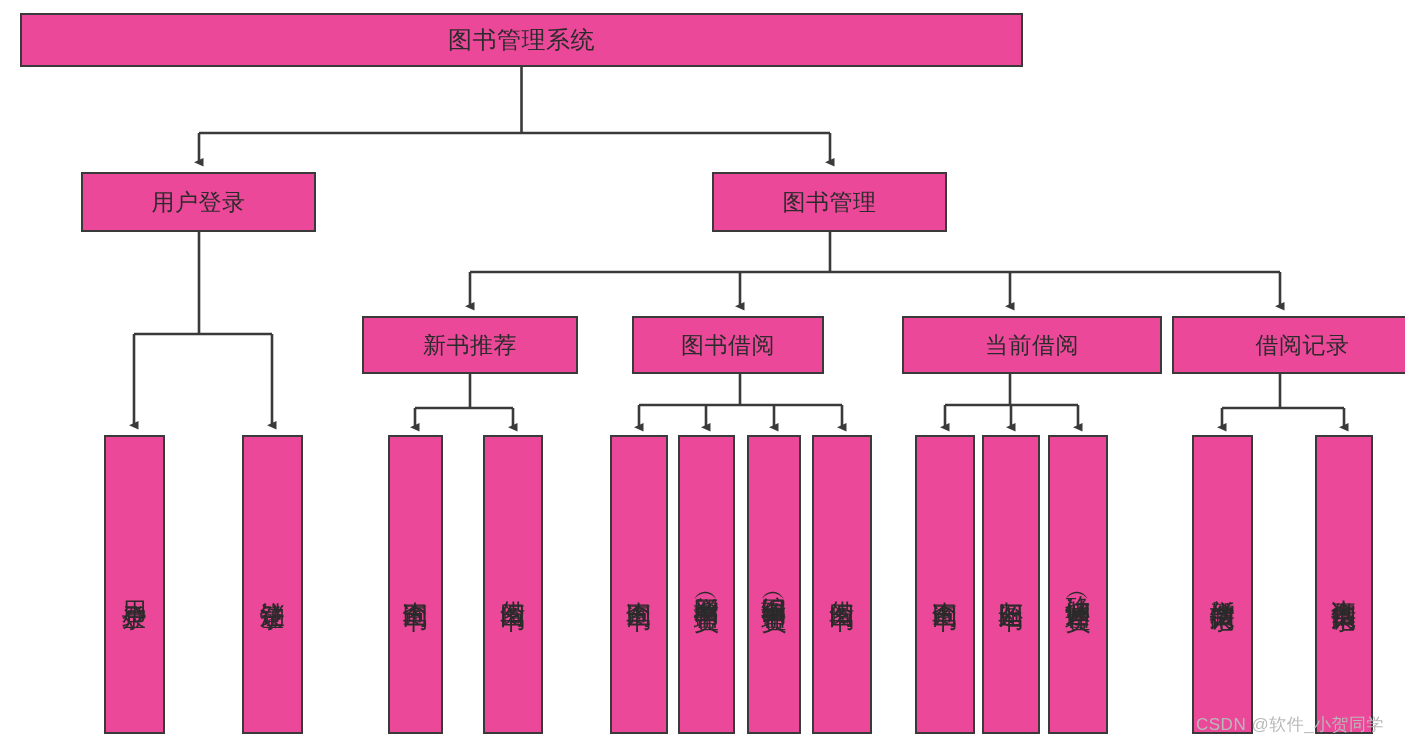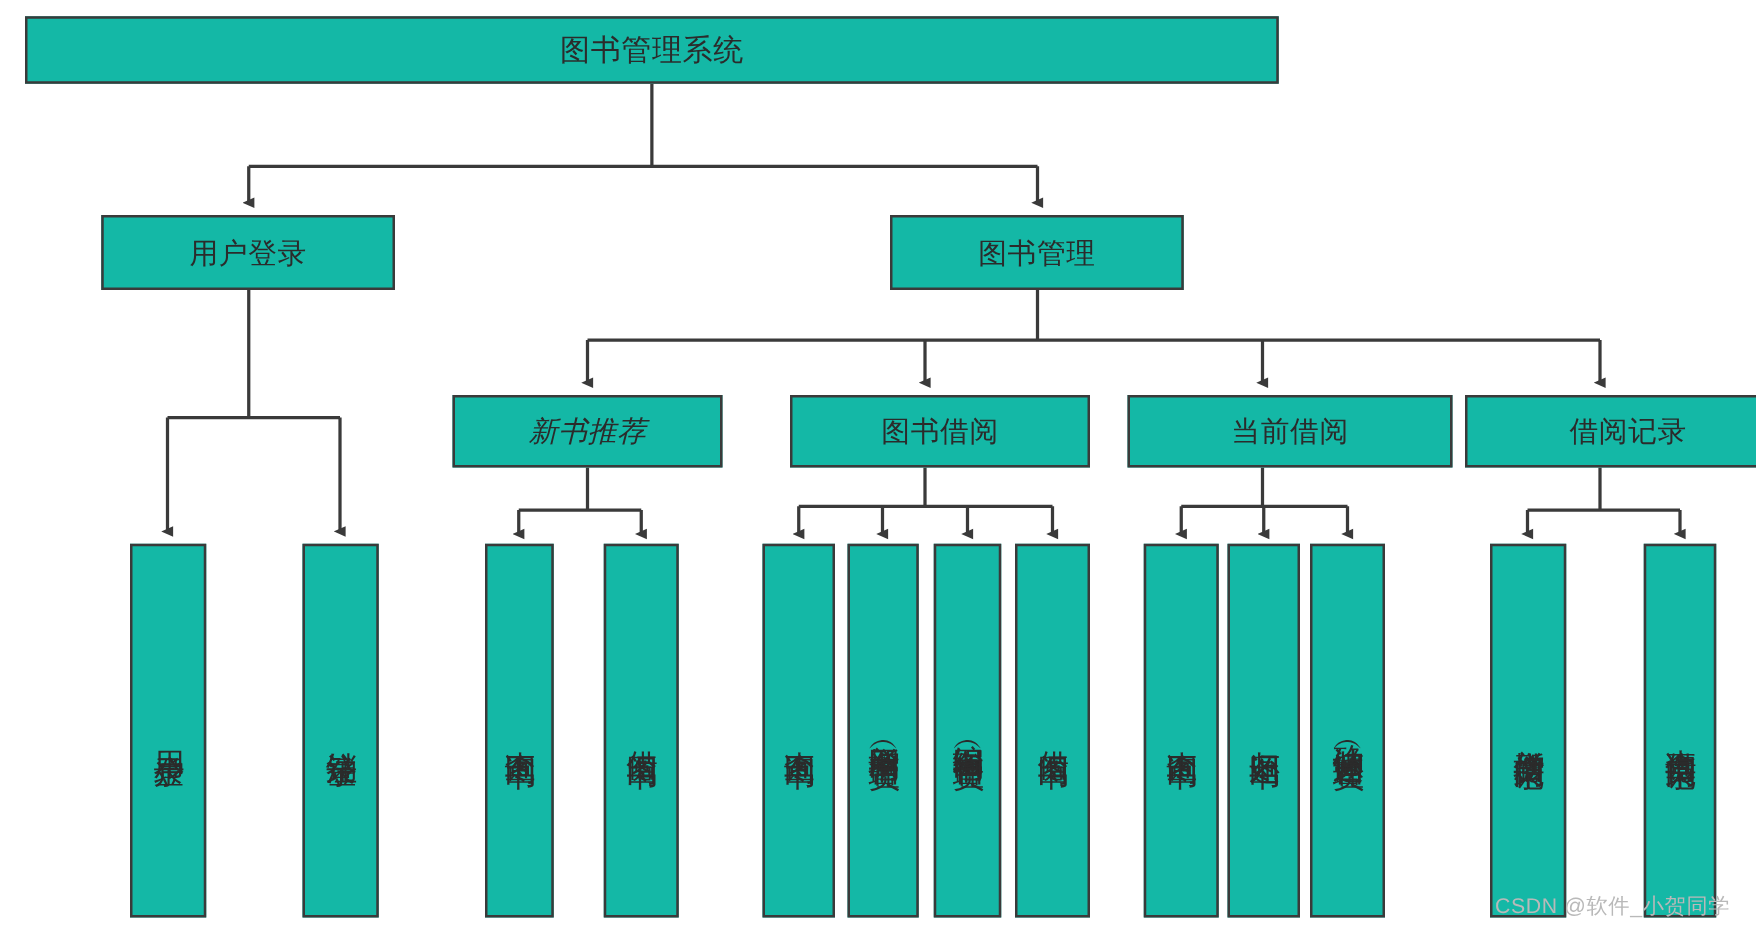--- a/index.html
+++ b/index.html
@@ -14,21 +14,21 @@
     position: relative;
     width: 1405px;
     height: 747px;
     background: #ffffff;
     overflow: hidden;
   }
   .node {
     position: absolute;
     box-sizing: border-box;
     border: 2.5px solid #3a3a3a;
-    background: #14b8a6;
+    background: #ec4899;
     display: flex;
     align-items: center;
     justify-content: center;
     color: #2b2b2b;
     text-align: center;
   }
   .node.horizontal {
     font-size: 23px;
     letter-spacing: 0.5px;
   }
@@ -124,24 +124,24 @@
     <span>图书管理系统</span>
   </div>
 
   <div class="node horizontal" style="left:81px; top:172px; width:235px; height:60px;">
     <span>用户登录</span>
   </div>
   <div class="node horizontal" style="left:712px; top:172px; width:235px; height:60px;">
     <span>图书管理</span>
   </div>
 
-  <div class="node horizontal" style="left:362px; top:316px; width:216px; height:58px;font-style:italic;">
+  <div class="node horizontal" style="left:362px; top:316px; width:216px; height:58px;">
     <span>新书推荐</span>
   </div>
-  <div class="node horizontal" style="left:632px; top:316px; width:240px; height:58px;">
+  <div class="node horizontal" style="left:632px; top:316px; width:192px; height:58px;">
     <span>图书借阅</span>
   </div>
   <div class="node horizontal" style="left:902px; top:316px; width:260px; height:58px;">
     <span>当前借阅</span>
   </div>
   <div class="node horizontal" style="left:1172px; top:316px; width:261px; height:58px;">
     <span>借阅记录</span>
   </div>
 
   <div class="node vertical" style="left:104px; top:435px; width:61px; height:299px;">

